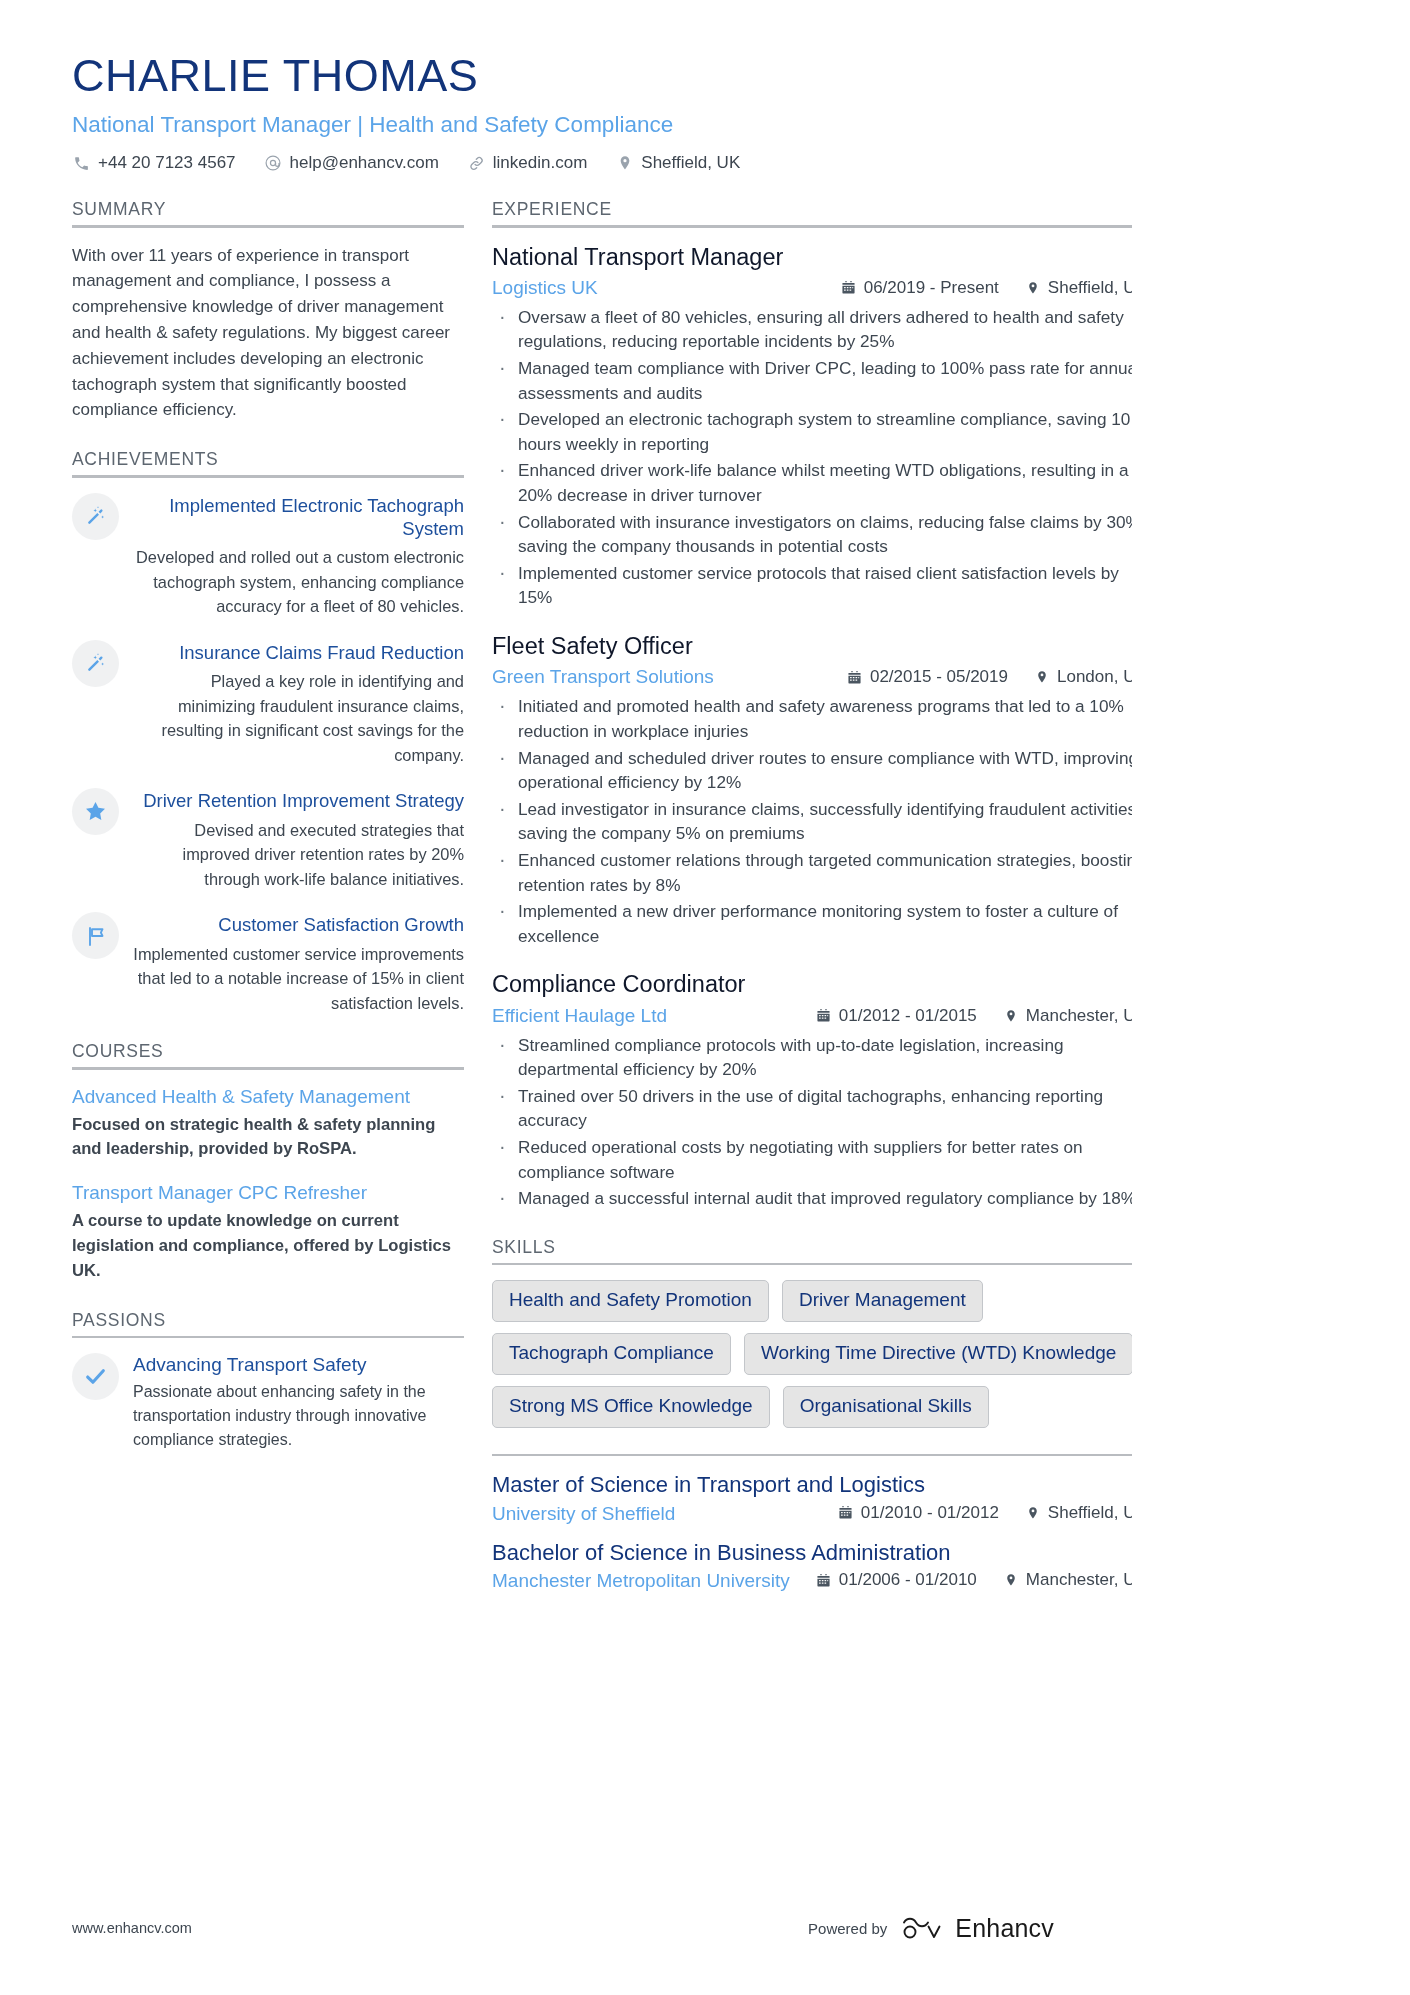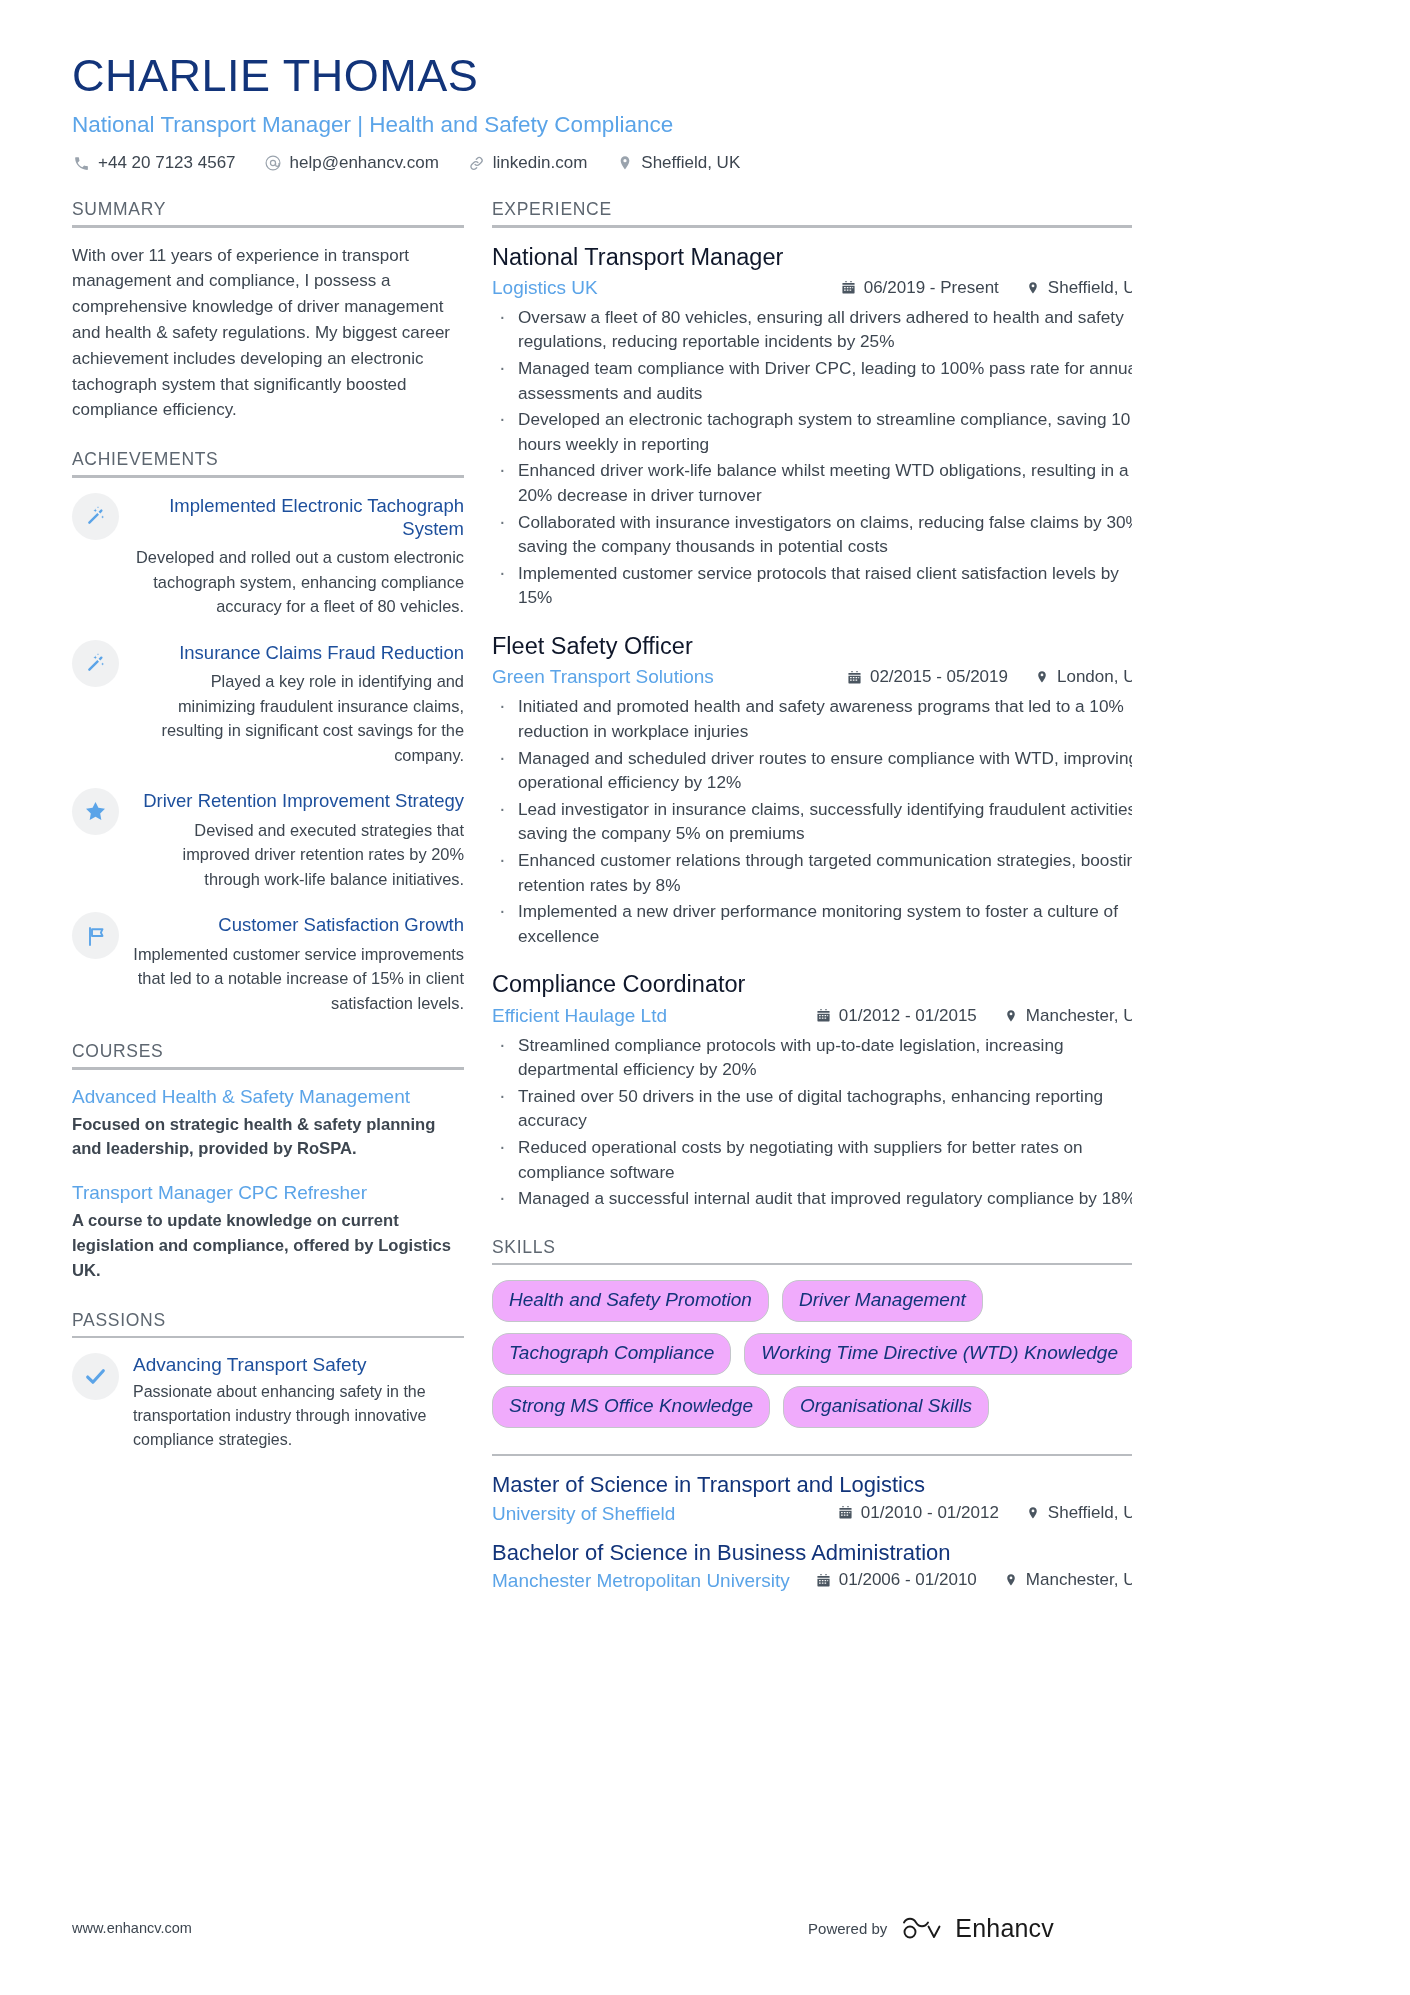--- a/index.html
+++ b/index.html
@@ -210,27 +210,26 @@
     left: 7px;
     top: -3px;
     font-size: 20px;
     color: #6d767f;
   }
 
   
   .skill-row { display: flex; flex-wrap: wrap; gap: 11px 13px; }
   .skill-tag {
     border: 1.5px solid #c3c6ca;
-    border-radius: 17px;
+    border-radius: 5px;
     padding: 8px 16px 9px;
     font-size: 19px;
     color: #12347a;
     line-height: 1.2;
-    background: #f0abfc;
-    font-style: italic;
+    background: #e5e5e5;
   }
 
   
   .edu { margin-bottom: 14px; }
   .edu-degree {
     font-size: 22px;
     color: #12347a;
     line-height: 1.3;
     margin-bottom: 3px;
   }

